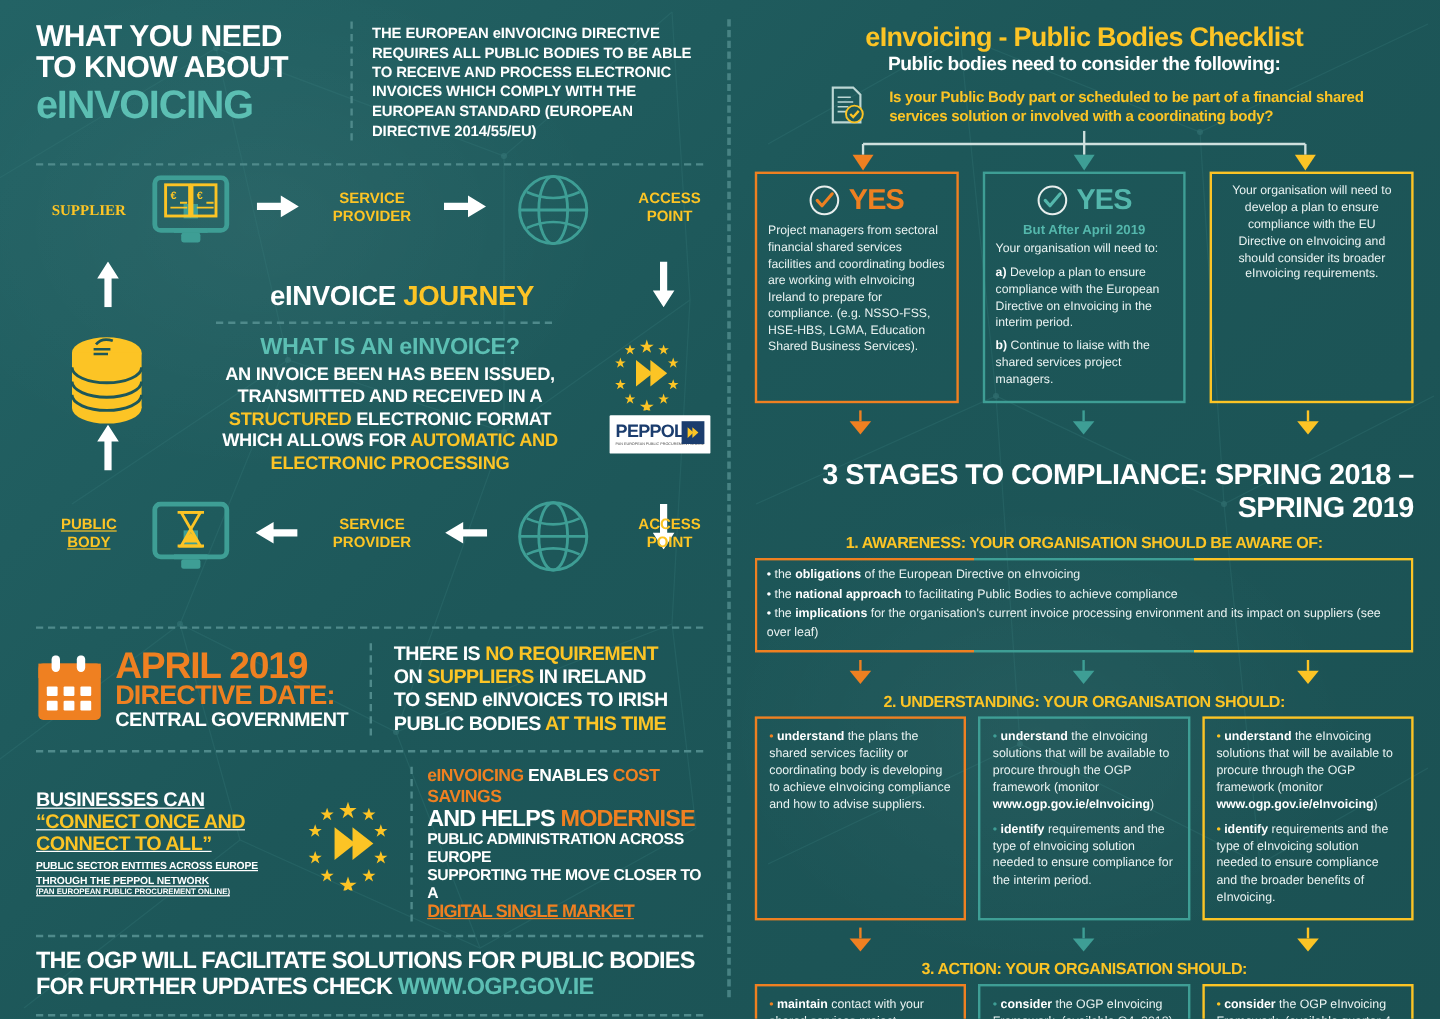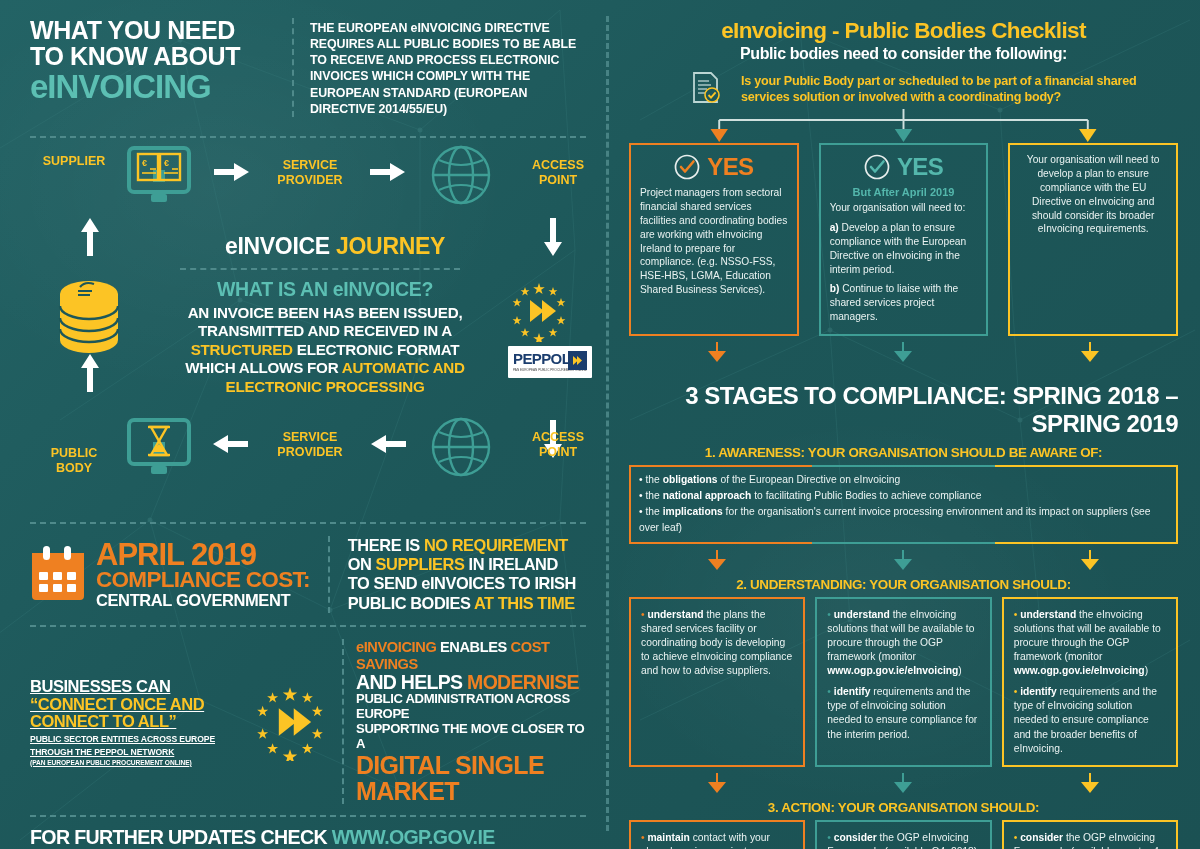--- a/index.html
+++ b/index.html
@@ -71,21 +71,21 @@
   .bz3 { font-size:8.6px; font-weight:bold; letter-spacing:-.1px; line-height:1.2; margin-top:3px;}
   .bz4 { font-size:6.6px; font-weight:bold; letter-spacing:-.05px; margin-top:1px;}
   .eustars { width:92px; flex:0 0 auto; }
   .bizdash { border-left:2px dashed #4f8a8b; align-self:stretch; margin:0 8px 0 2px;}
   .bizright { flex:1; }
   .br1 { font-size:14.6px; font-weight:bold; letter-spacing:-.4px; line-height:1.12;}
   .br1 .o { color:#ef8021;}
   .br2 { font-size:19.5px; font-weight:bold; letter-spacing:-.7px; line-height:1.04;}
   .br2 .o { color:#ef8021;}
   .br3 { font-size:13.1px; font-weight:bold; letter-spacing:-.35px; line-height:1.14;}
-  .br4 { font-size:25px; font-weight:bold; color:#ef8021; letter-spacing:-.7px; line-height:1.05;}
+  .br4 { font-size:15px; font-weight:bold; color:#ef8021; letter-spacing:-.7px; line-height:1.05;text-decoration:underline;}
 
   
   .ogpwrap { border-top:2px dashed #4f8a8b; border-bottom:2px dashed #4f8a8b; margin-top:11px; padding:10px 0 11px;}
   .ogp1 { font-size:19.6px; font-weight:bold; letter-spacing:-.65px; line-height:1.1;}
   .ogp1 .t { color:#5cbfb3; }
 
   
   .r-title { font-size: 22.5px; font-weight:bold; color:#fcc425; text-align:center; letter-spacing:-.6px; }
   .r-sub { font-size: 16px; font-weight:bold; text-align:center; letter-spacing:-.4px; margin-top:1px;}
   .qrow { display:flex; gap:20px; align-items:flex-end; margin-top:8px; padding-left:62px;}
@@ -189,21 +189,21 @@
           <div class="hl2">eINVOICING</div>
         </div>
         <div class="vdash"></div>
         <div class="l-head-r">THE EUROPEAN eINVOICING DIRECTIVE REQUIRES ALL PUBLIC BODIES TO BE ABLE TO RECEIVE AND PROCESS ELECTRONIC INVOICES WHICH COMPLY WITH THE EUROPEAN STANDARD (EUROPEAN DIRECTIVE 2014/55/EU)</div>
       </div>
 
       <div class="hdash"></div>
 
       <div class="journey">
 
-        <div class="jlabel" style="left:4px; top:16px; width:80px;">SUPPLIER</div>
+        <div class="jlabel" style="left:4px; top:30px; width:80px;font-family:Liberation Serif, serif;">SUPPLIER</div>
 
         <span style="position:absolute; left:95px; top:8px;">
           <svg width="74" height="62" viewBox="0 0 74 62">
             <rect x="4" y="2" width="60" height="44" rx="5" fill="none" stroke="#3e9e95" stroke-width="4"></rect>
             <rect x="28" y="24" width="12" height="12" fill="#3e9e95"></rect>
             <rect x="20" y="44" width="28" height="4" fill="#3e9e95"></rect>
             <rect x="26" y="48" width="16" height="8" rx="2" fill="#3e9e95"></rect>
             <rect x="13" y="8" width="20" height="26" fill="none" stroke="#fcc425" stroke-width="2.4"></rect>
             <rect x="35" y="8" width="20" height="26" fill="none" stroke="#fcc425" stroke-width="2.4"></rect>
             <text x="17" y="20" font-size="9" fill="#fcc425" font-family="Liberation Sans, sans-serif" font-weight="bold">€</text>
@@ -322,21 +322,21 @@
           <svg width="20" height="38" viewBox="0 0 20 38">
               <path d="M7 38 V14 H1 L10 0 L19 14 H13 V38 z" fill="#fff"></path>
             </svg>
         </span>
         <span class="arrow-w" style="left:513px; top:282px;">
           <svg width="20" height="38" viewBox="0 0 20 38">
               <path d="M7 0 V24 H1 L10 38 L19 24 H13 V0 z" fill="#fff"></path>
             </svg>
         </span>
 
-        <div class="jlabel" style="left:4px; top:308px; width:80px; white-space:pre-line;">PUBLIC
+        <div class="jlabel" style="left:4px; top:292px; width:80px; white-space:pre-line;text-decoration:underline;">PUBLIC
 BODY</div>
 
         <span style="position:absolute; left:95px; top:280px;">
           <svg width="74" height="62" viewBox="0 0 74 62">
             <rect x="4" y="2" width="60" height="44" rx="5" fill="none" stroke="#3e9e95" stroke-width="4"></rect>
             <rect x="28" y="24" width="12" height="12" fill="#3e9e95"></rect>
             <rect x="20" y="44" width="28" height="4" fill="#3e9e95"></rect>
             <rect x="26" y="48" width="16" height="8" rx="2" fill="#3e9e95"></rect>
             <g stroke="#fcc425" stroke-width="2.4" fill="none">
               <line x1="23" y1="9" x2="45" y2="9"></line>
@@ -390,21 +390,21 @@
                 <rect x="23" y="26" width="9" height="8" rx="1"></rect>
                 <rect x="37" y="26" width="9" height="8" rx="1"></rect>
               <rect x="9" y="38" width="9" height="8" rx="1"></rect>
                 <rect x="23" y="38" width="9" height="8" rx="1"></rect>
                 <rect x="37" y="38" width="9" height="8" rx="1"></rect>
             </g>
           </svg>
         </span>
         <div class="aprtext">
           <div class="apr-1">APRIL 2019</div>
-          <div class="apr-2">COMPLIANCE COST:</div>
+          <div class="apr-2">DIRECTIVE DATE:</div>
           <div class="apr-3">CENTRAL GOVERNMENT</div>
         </div>
         <div class="aprdash"></div>
         <div class="aprright">
           <span>THERE IS </span><span class="y">NO REQUIREMENT</span><br>
           <span>ON </span><span class="y">SUPPLIERS</span><span> IN IRELAND</span><br>
           <span>TO SEND eINVOICES TO IRISH</span><br>
           <span>PUBLIC BODIES </span><span class="y">AT THIS TIME</span>
         </div>
       </div>
@@ -444,24 +444,24 @@
           <div class="br2">
             <span>AND HELPS </span><span class="o">MODERNISE</span>
           </div>
           <div class="br3">PUBLIC ADMINISTRATION ACROSS EUROPE</div>
           <div class="br3">SUPPORTING THE MOVE CLOSER TO A</div>
           <div class="br4">DIGITAL SINGLE MARKET</div>
         </div>
       </div>
 
       <div class="ogpwrap">
+        <div class="ogp1">THE OGP WILL FACILITATE SOLUTIONS FOR PUBLIC BODIES</div>
         <div class="ogp1">
           <span>FOR FURTHER UPDATES CHECK </span><span class="t">WWW.OGP.GOV.IE</span>
         </div>
-        <div class="ogp1">THE OGP WILL FACILITATE SOLUTIONS FOR PUBLIC BODIES</div>
       </div>
 
     </div>
 
     <div class="divider"></div>
 
     <div class="right">
 
       <div class="r-title">eInvoicing - Public Bodies Checklist</div>
       <div class="r-sub">Public bodies need to consider the following:</div>

